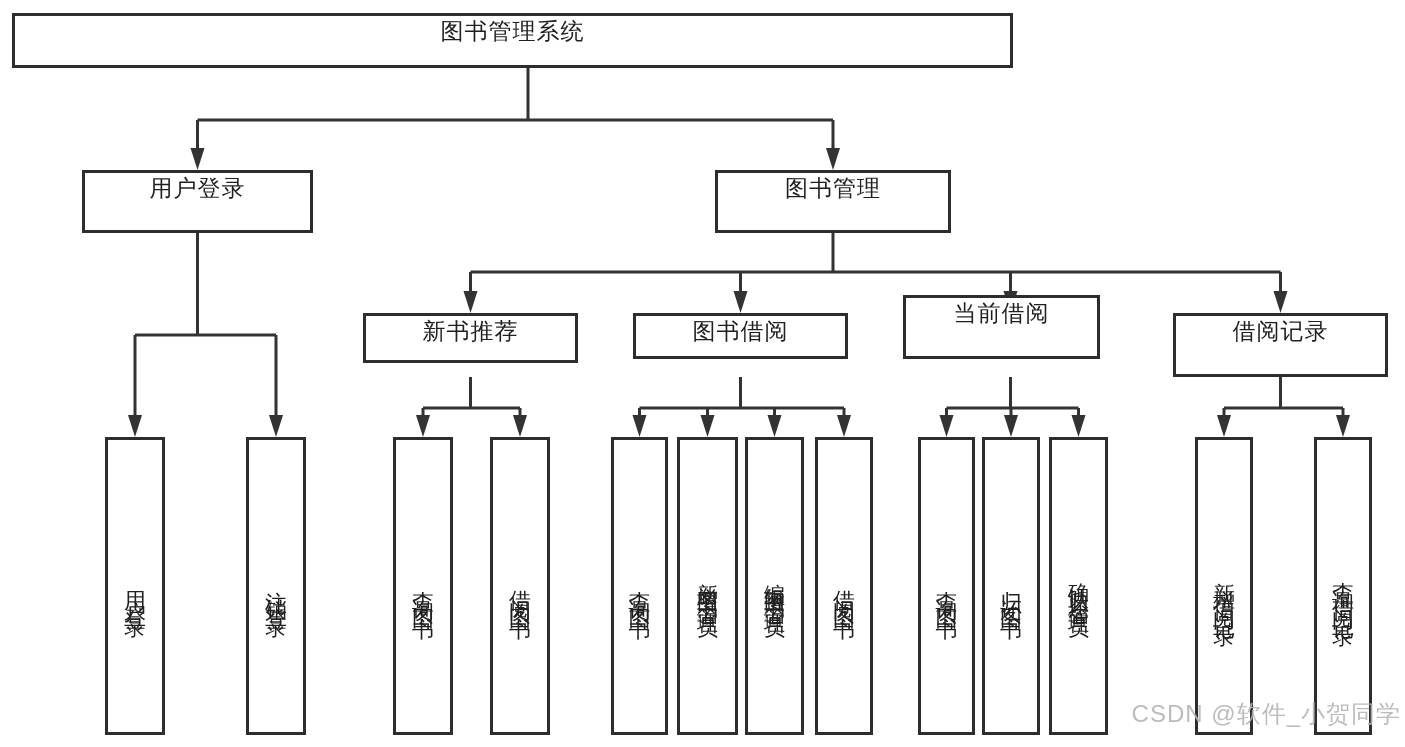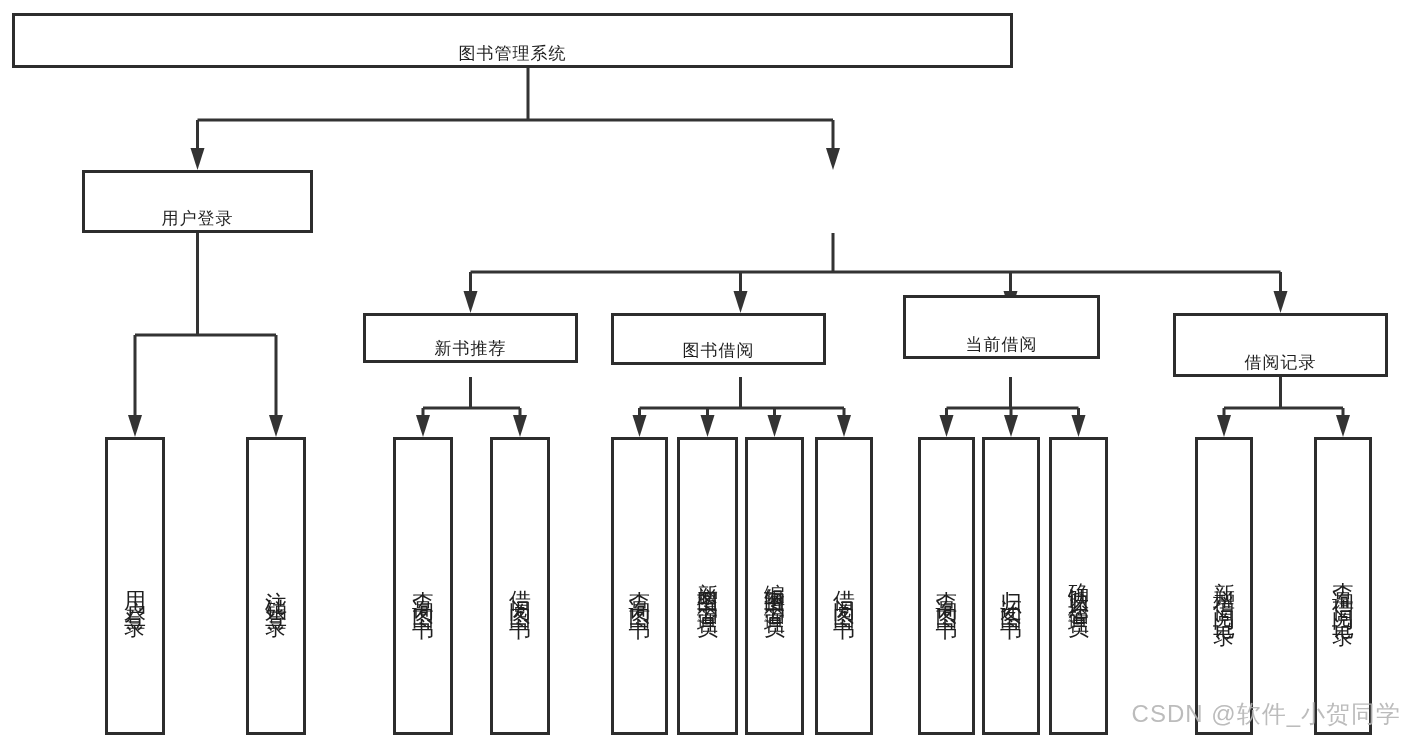--- a/index.html
+++ b/index.html
@@ -19,22 +19,22 @@
     overflow:hidden;
   }
   svg.wires{position:absolute;left:0;top:0;z-index:1;}
   svg.wires path{stroke:var(--line);stroke-width:3;fill:none;}
   svg.wires polygon{fill:var(--line);stroke:none;}
   .node{
     position:absolute;z-index:2;
     box-sizing:border-box;
     border:3px solid var(--box-border);
     background:var(--background);
-    display:flex;align-items:flex-end;justify-content:center;
-    font-size:17px;letter-spacing:1px;
+    display:flex;align-items:flex-start;justify-content:center;
+    font-size:23px;letter-spacing:1px;
   }
   .vnode{
     position:absolute;z-index:2;
     top:437px;height:298px;
     box-sizing:border-box;
     border:3px solid var(--box-border);
     background:var(--background);
     display:flex;align-items:center;justify-content:center;
   }
   .vnode span{
@@ -108,25 +108,28 @@
     </g>
   </svg>
 
   <div class="node" style="left:12px;top:13px;width:1001px;height:55px">
     <span>图书管理系统</span>
   </div>
 
   <div class="node" style="left:82px;top:170px;width:231px;height:63px">
     <span>用户登录</span>
   </div>
+  <div class="node" style="left:715px;top:170px;width:236px;height:63px">
+    <span>图书管理</span>
+  </div>
 
   <div class="node" style="left:363px;top:313px;width:215px;height:50px">
     <span>新书推荐</span>
   </div>
-  <div class="node" style="left:611px;top:313px;width:215px;height:52px">
+  <div class="node" style="left:633px;top:313px;width:215px;height:46px">
     <span>图书借阅</span>
   </div>
   <div class="node" style="left:903px;top:295px;width:197px;height:64px">
     <span>当前借阅</span>
   </div>
   <div class="node" style="left:1173px;top:313px;width:215px;height:64px">
     <span>借阅记录</span>
   </div>
 
   <div class="vnode" style="left:105px;width:60px">

